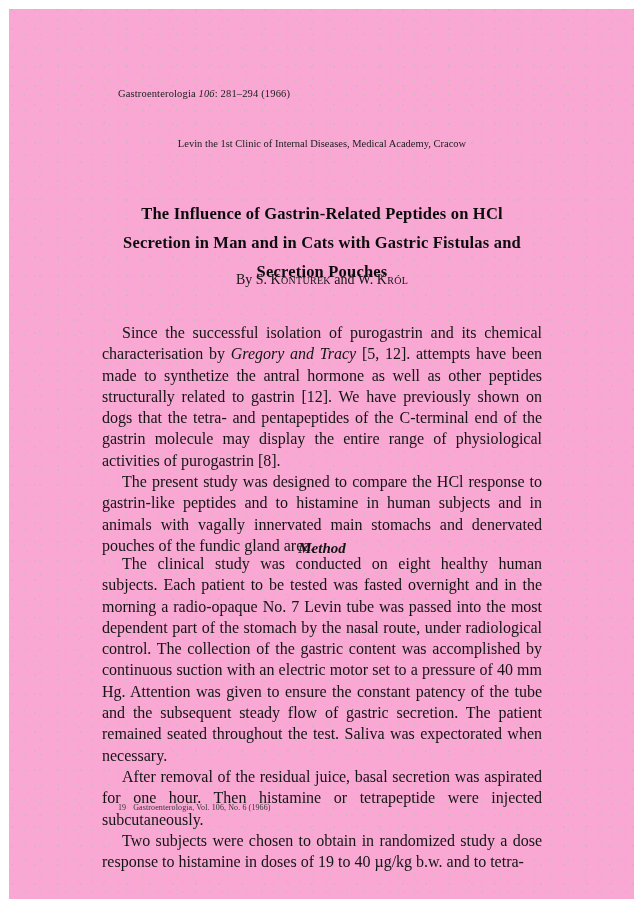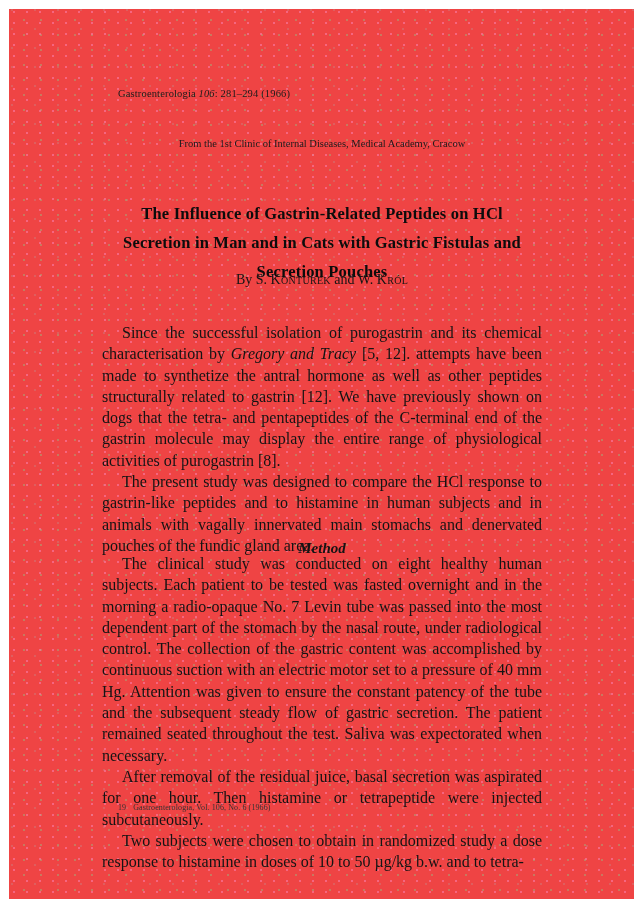--- a/index.html
+++ b/index.html
@@ -12,21 +12,21 @@
     background: #ffffff;
     font-family: "Liberation Serif", "DejaVu Serif", serif;
     overflow: hidden;
   }
 
   
   .page {
     position: relative;
     width: 643px;
     height: 908px;
-    background-color: #ef4444;
+    background-color: #f9a8d4;
     overflow: hidden;
   }
   
   .speckle {
     position: absolute;
     inset: 0;
     pointer-events: none;
     opacity: .55;
     background-image:
       radial-gradient(circle at 1px 1px, rgba(255,150,215,.75) 0.8px, transparent 1.1px),
@@ -155,21 +155,21 @@
   <div class="speckle"></div>
 
   <div class="content">
 
     <div class="journal-line">
       <span>Gastroenterologia</span>
       <span class="vol">106</span><span>: 281–294 (1966)</span>
     </div>
 
     <div class="affiliation">
-      <div>From the 1st Clinic of Internal Diseases, Medical Academy, Cracow</div>
+      <div>Levin the 1st Clinic of Internal Diseases, Medical Academy, Cracow</div>
     </div>
 
     <h1 class="title">
       <span>The Influence of Gastrin-Related Peptides on HCl</span><br>
       <span>Secretion in Man and in Cats with Gastric Fistulas and</span><br>
       <span>Secretion Pouches</span>
     </h1>
 
     <div class="byline">
       <span>By S. </span><span class="sc">Konturek</span><span> and W. </span><span class="sc">Król</span>
@@ -178,21 +178,21 @@
     <div class="body-block" id="intro-block">
       <p><span>Since the successful isolation of purogastrin and its chemical characterisation by </span><span class="it">Gregory and Tracy</span><span> [5, 12]. attempts have been made to synthetize the antral hormone as well as other peptides structurally related to gastrin [12]. We have previously shown on dogs that the tetra- and pentapeptides of the C-terminal end of the gastrin molecule may display the entire range of physiological activities of purogastrin [8].</span></p>
       <p>The present study was designed to compare the HCl response to gastrin-like peptides and to histamine in human subjects and in animals with vagally innervated main stomachs and denervated pouches of the fundic gland area.</p>
     </div>
 
     <h2 class="section-heading">Method</h2>
 
     <div class="body-block" id="method-block">
       <p>The clinical study was conducted on eight healthy human subjects. Each patient to be tested was fasted overnight and in the morning a radio-opaque No. 7 Levin tube was passed into the most dependent part of the stomach by the nasal route, under radiological control. The collection of the gastric content was accomplished by continuous suction with an electric motor set to a pressure of 40 mm Hg. Attention was given to ensure the constant patency of the tube and the subsequent steady flow of gastric secretion. The patient remained seated throughout the test. Saliva was expectorated when necessary.</p>
       <p>After removal of the residual juice, basal secretion was aspirated for one hour. Then histamine or tetrapeptide were injected subcutaneously.</p>
-      <p>Two subjects were chosen to obtain in randomized study a dose response to histamine in doses of 10 to 50 µg/kg b.w. and to tetra-</p>
+      <p>Two subjects were chosen to obtain in randomized study a dose response to histamine in doses of 19 to 40 µg/kg b.w. and to tetra-</p>
     </div>
 
     <div class="footer">
       <span class="fnum">19</span><span>Gastroenterologia, Vol. 106, No. 6 (1966)</span>
     </div>
 
   </div>
 
   <div class="edge"></div>
 </div>

